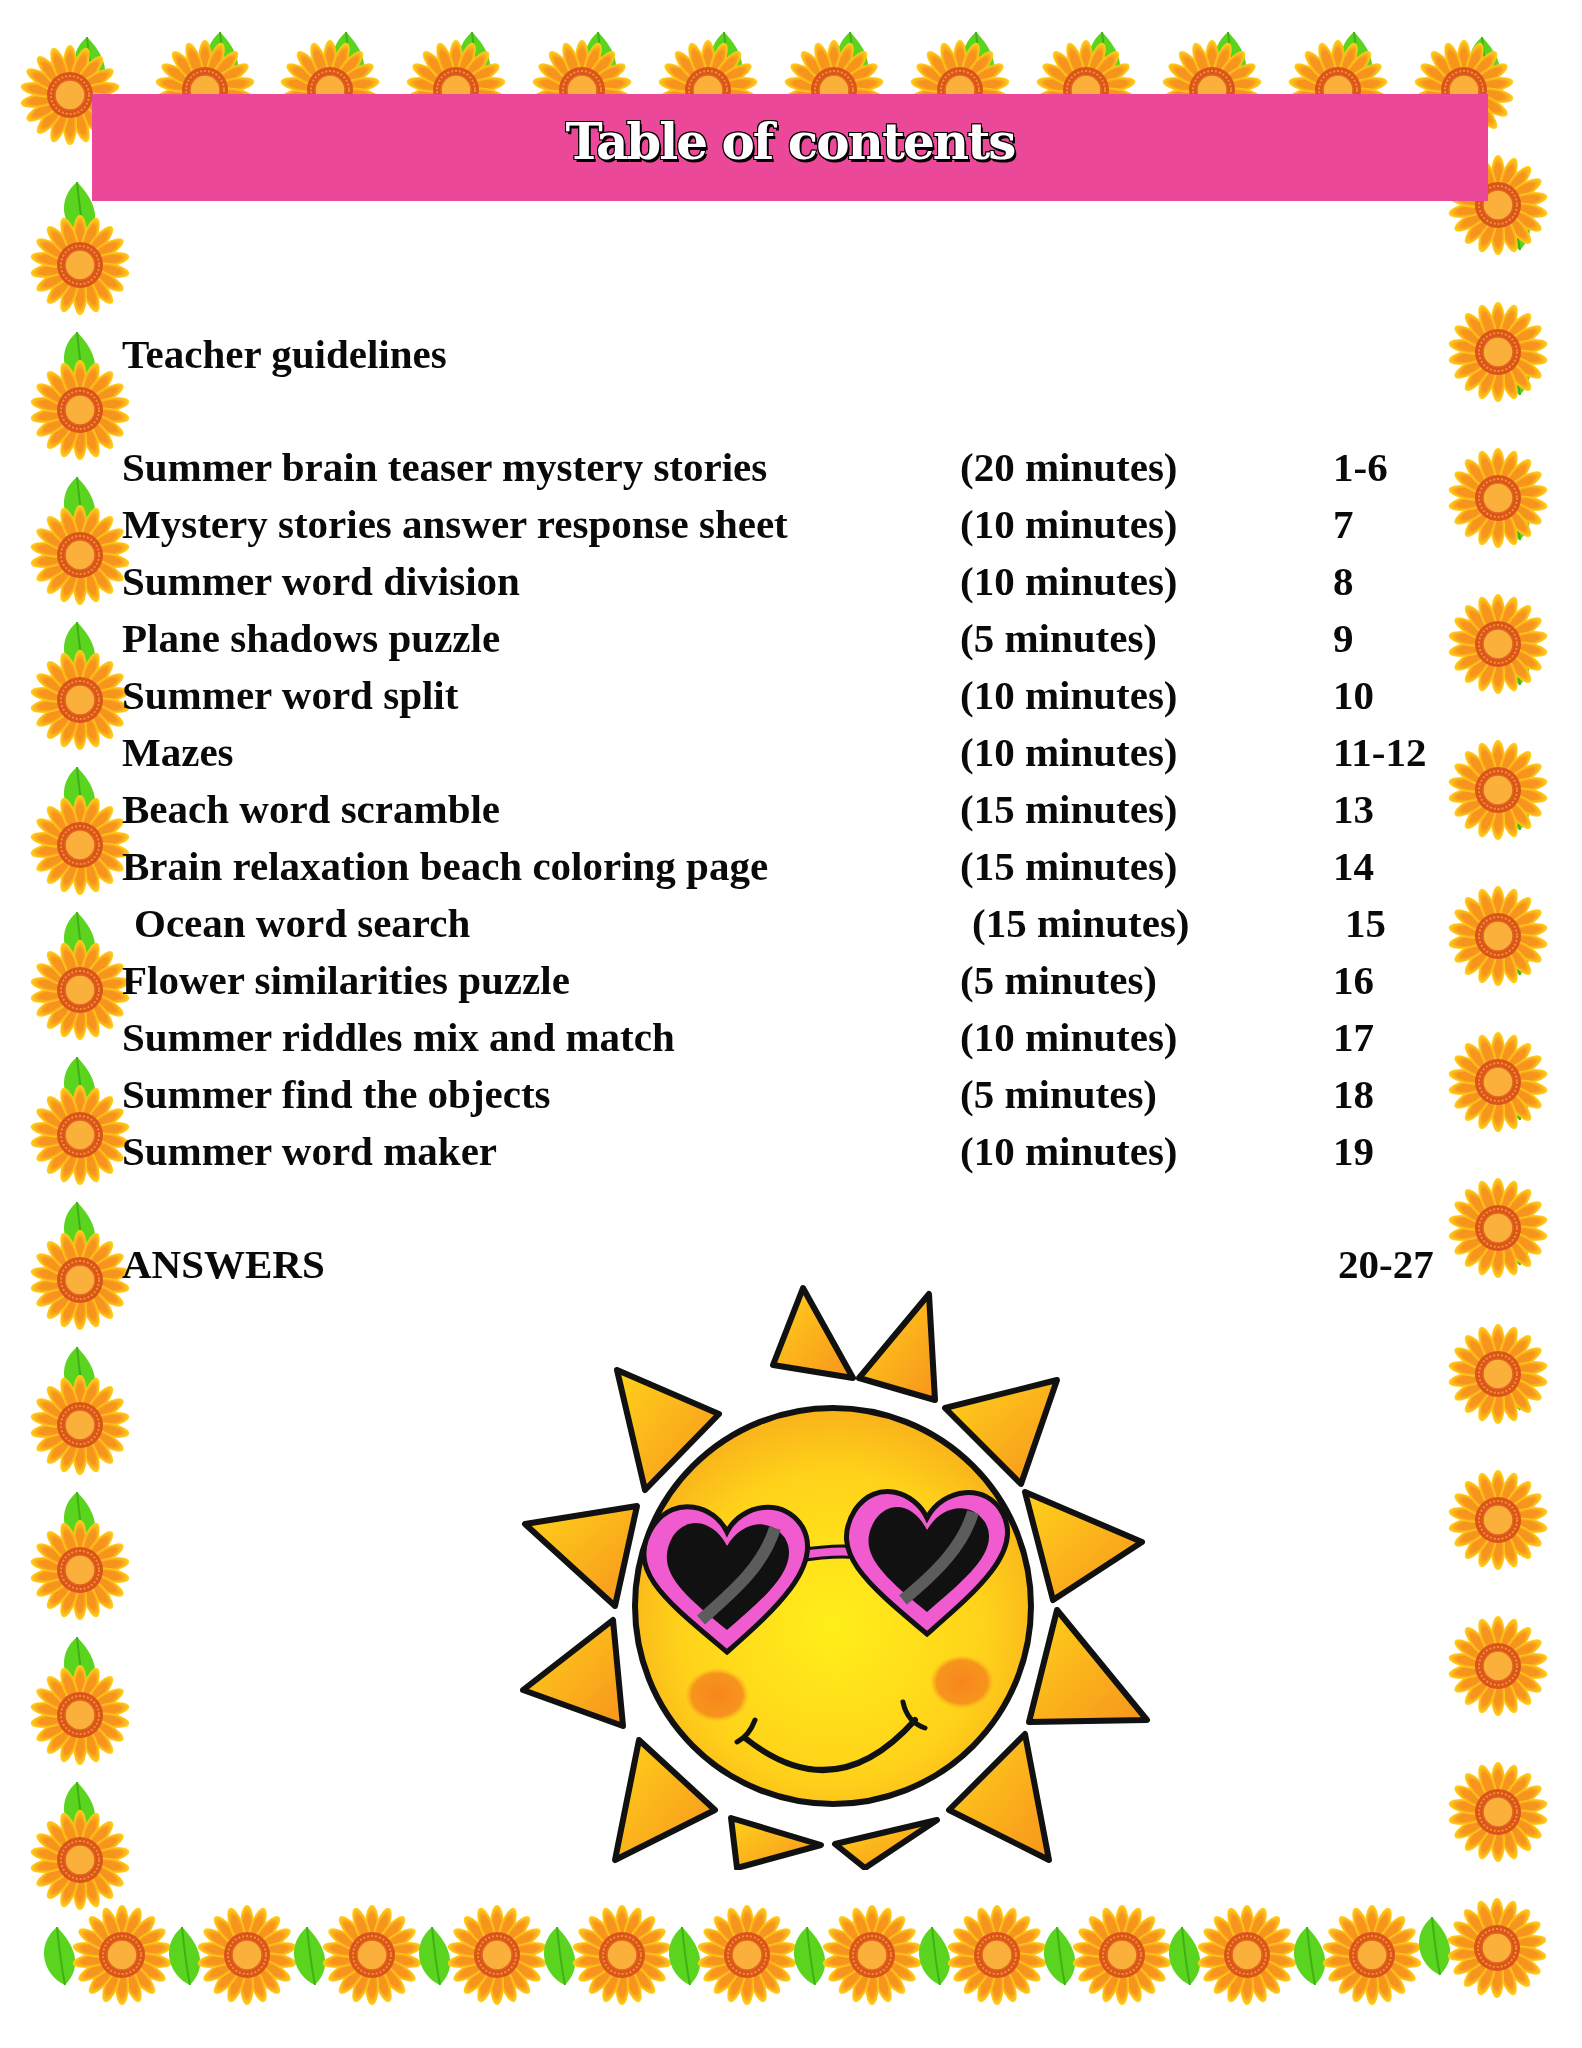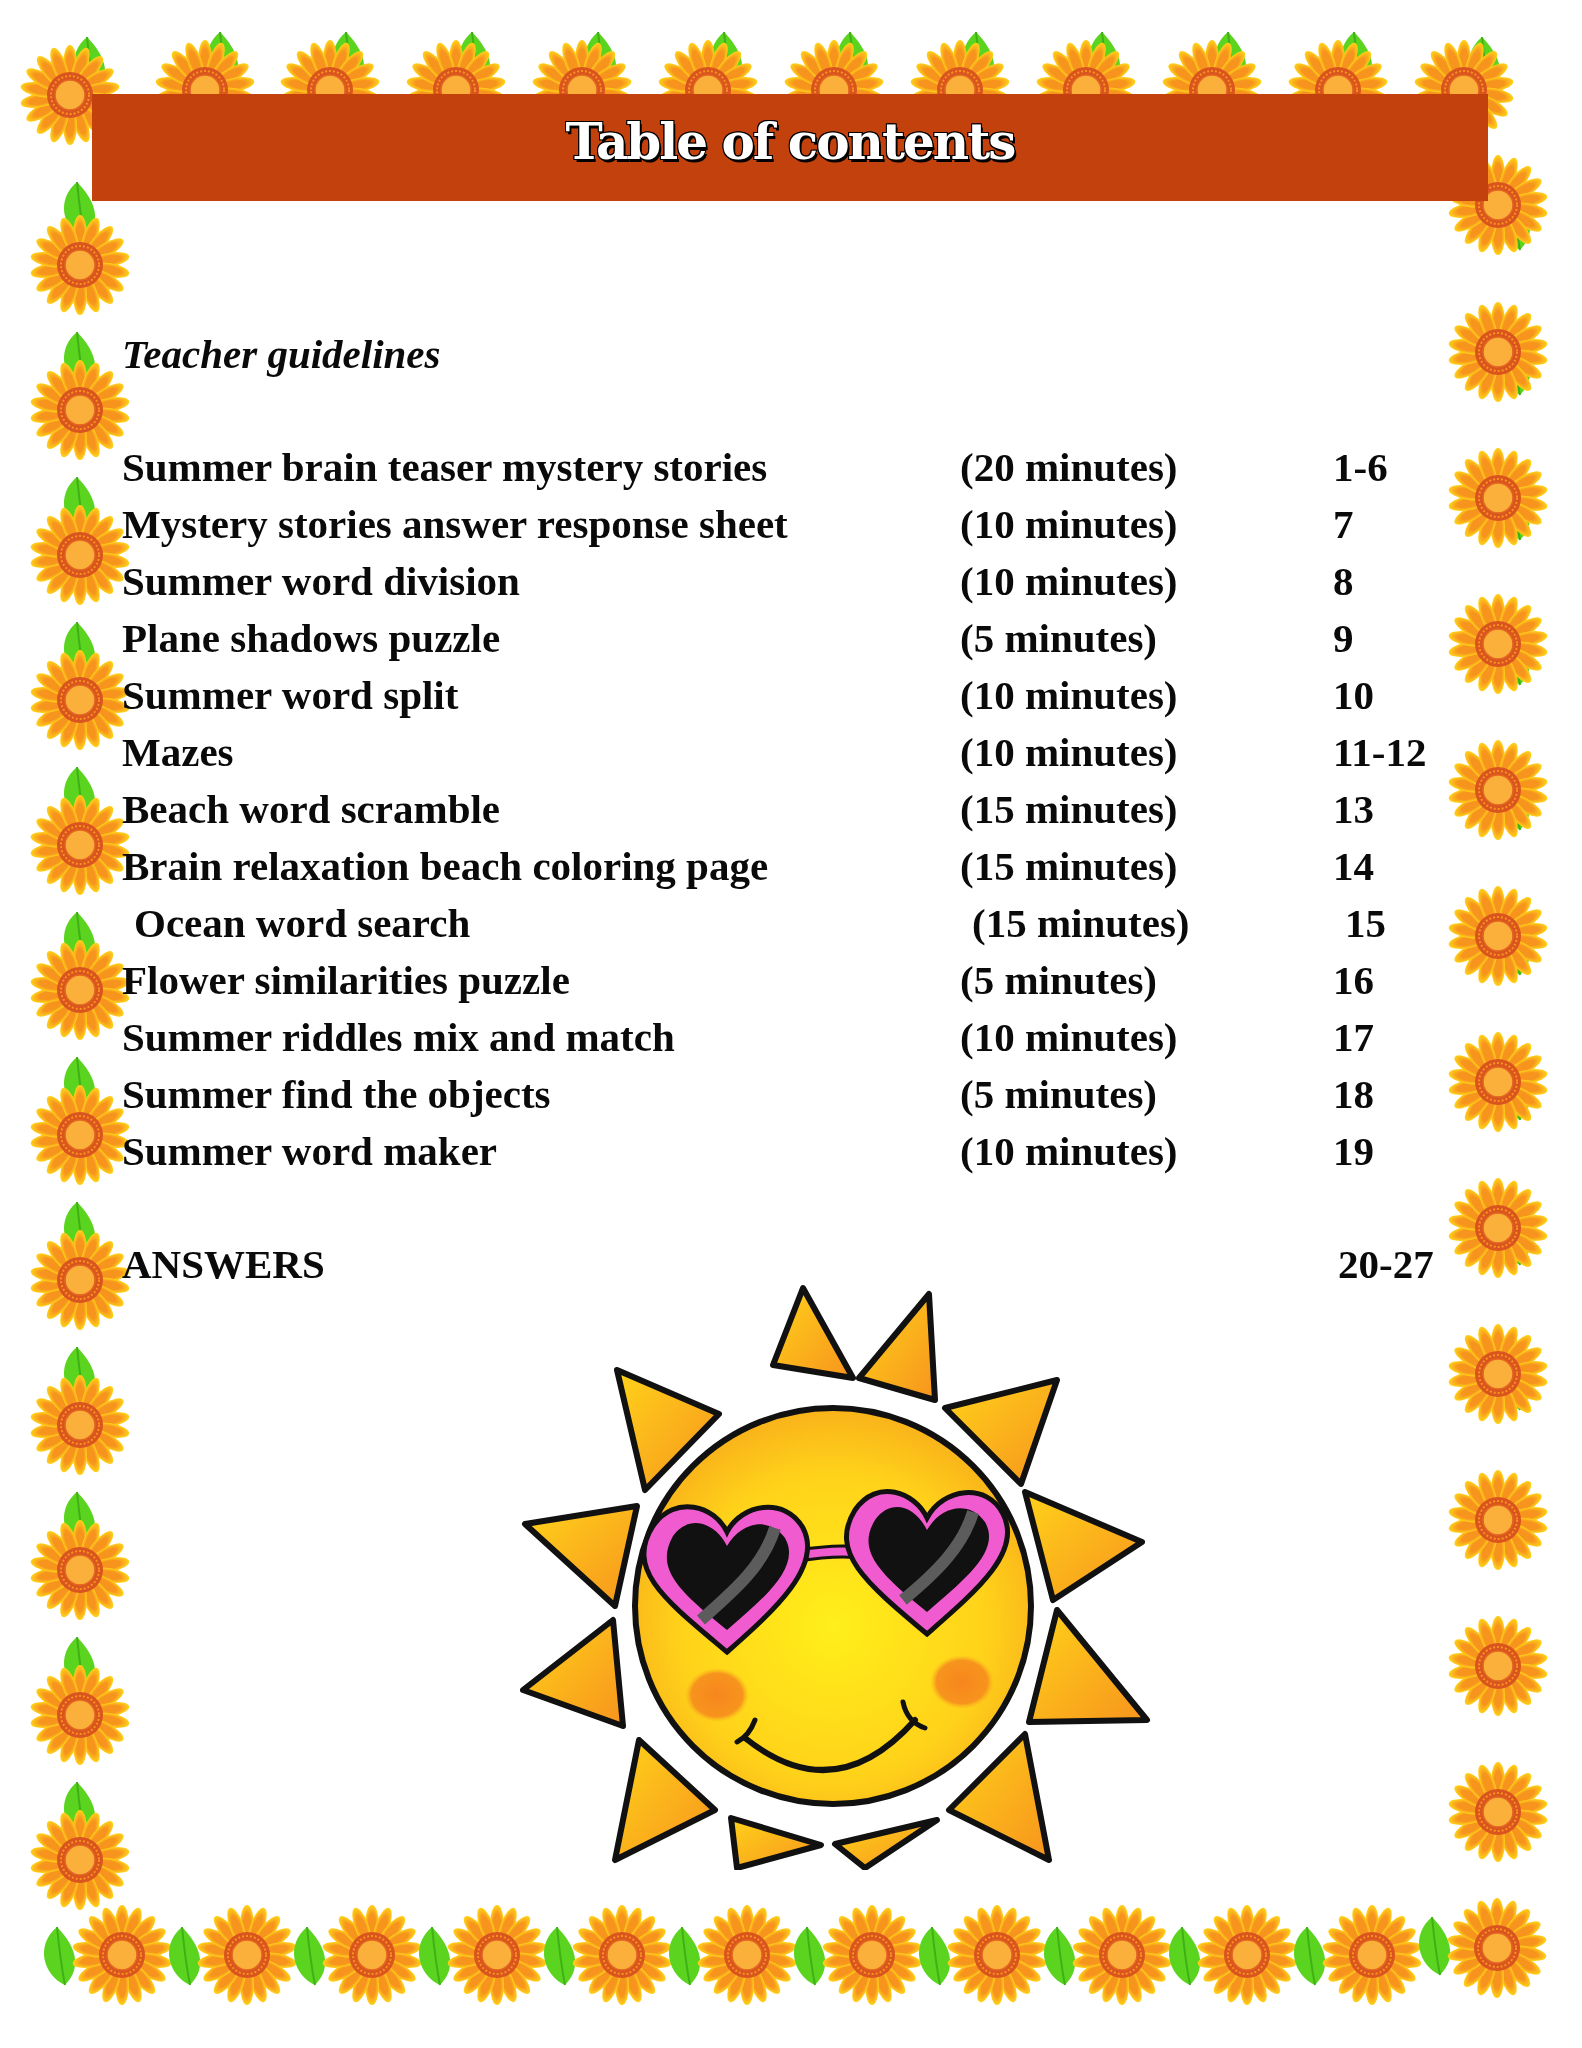--- a/index.html
+++ b/index.html
@@ -4,21 +4,21 @@
 <style>
   html, body { margin: 0; padding: 0; }
   body {
     width: 1582px; height: 2048px; position: relative; overflow: hidden;
     background: #ffffff;
     font-family: "Liberation Serif", "DejaVu Serif", serif;
   }
   .border-layer { position: absolute; left: 0; top: 0; width: 1582px; height: 2048px; }
   .banner {
     position: absolute; left: 92px; top: 94px; width: 1396px; height: 107px;
-    background: #c2410c;
+    background: #ec4899;
   }
   .banner-title {
     position: absolute; left: 0; right: 0; top: 18px; text-align: center;
     font-family: "DejaVu Serif", serif; font-weight: bold;
     font-size: 50px; letter-spacing: -2px; color: #ffffff;
     -webkit-text-stroke: 2px #000; paint-order: stroke fill;
     text-shadow: 2px 3px 0 #000, -1px -1px 0 #000, 1px -1px 0 #000, -1px 1px 0 #000;
   }
   .entry {
     position: absolute; left: 122px; font-weight: bold; color: #0a0a0a;
@@ -182,21 +182,21 @@
       <use href="#sunflower" x="1372" y="1955"></use>
     <use href="#leaf" x="1440" y="1975"></use>
       <use href="#sunflower" x="1497" y="1948"></use>
   </g>
 </svg>
 
 <div class="banner">
   <div class="banner-title">Table of contents</div>
 </div>
 
-<div class="entry" style="top:330px;font-style:italic;">Teacher guidelines</div>
+<div class="entry" style="top:330px;">Teacher guidelines</div>
 
 <div>
   <div class="toc-row" style="top:443px;">
     <span class="toc-title">Summer brain teaser mystery stories</span>
     <span class="toc-time">(20 minutes)</span>
     <span class="toc-page">1-6</span>
   </div>
   <div class="toc-row" style="top:500px;">
     <span class="toc-title">Mystery stories answer response sheet</span>
     <span class="toc-time">(10 minutes)</span>

